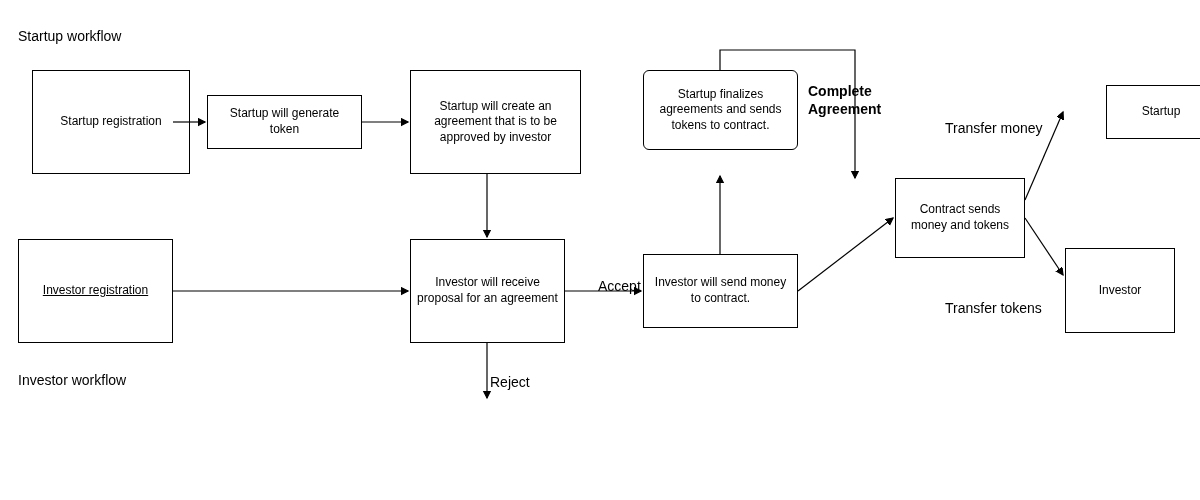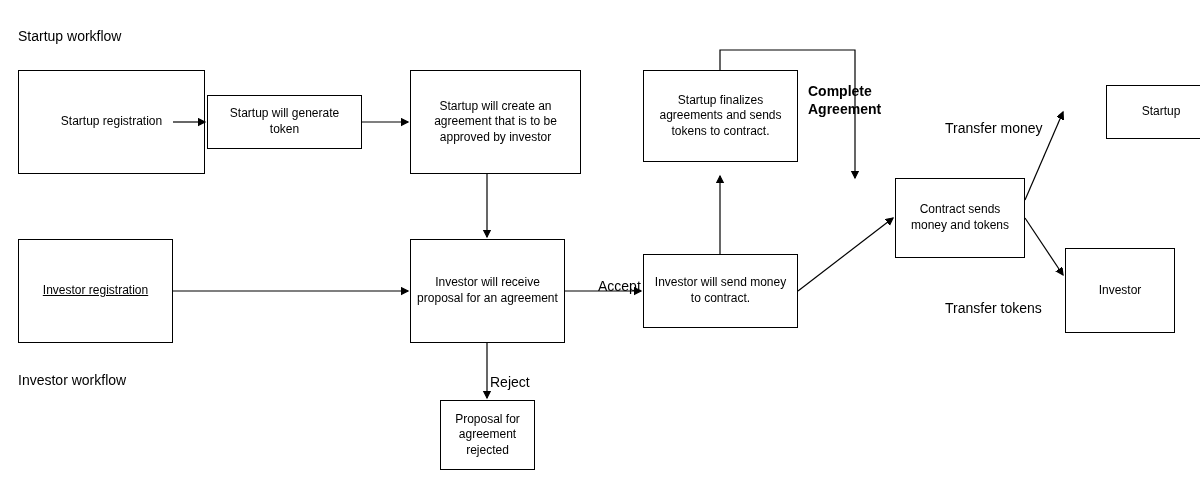--- a/index.html
+++ b/index.html
@@ -53,35 +53,34 @@
     }
   </style>
 </head>
 <body>
 
 <div class="diagram-container">
 
   <div class="label" style="left:18px; top:28px;">Startup workflow</div>
   <div class="label" style="left:18px; top:372px;">Investor workflow</div>
 
-  <div class="box" style="left:18px; top:70px; width:187px; height:104px;">Startup registration</div>
+  <div class="box" style="left:32px; top:70px; width:158px; height:104px;">Startup registration</div>
 
   <div class="box" style="left:207px; top:95px; width:155px; height:54px;">Startup will generate token</div>
 
   <div class="box" style="left:410px; top:70px; width:171px; height:104px;">Startup will create an agreement that is to be approved by investor</div>
 
-  <div class="box" style="left:643px; top:70px; width:155px; height:92px;">Startup finalizes agreements and sends tokens to contract.</div>
+  <div class="box" style="left:643px; top:70px; width:155px; height:80px;border-radius:6px;">Startup finalizes agreements and sends tokens to contract.</div>
 
   <div class="box" style="left:18px; top:239px; width:155px; height:104px;text-decoration:underline;">Investor registration</div>
 
   <div class="box" style="left:410px; top:239px; width:155px; height:104px;">Investor will receive proposal for an agreement</div>
 
   <div class="box" style="left:643px; top:254px; width:155px; height:74px;">Investor will send money to contract.</div>
 
-  <div class="box" style="left:440px; top:400px; width:95px; height:70px;">Proposal for agreement rejected</div>
 
   <div class="box" style="left:895px; top:178px; width:130px; height:80px;">Contract sends money and tokens</div>
 
   <div class="box" style="left:1106px; top:85px; width:110px; height:54px;">Startup</div>
 
   <div class="box" style="left:1065px; top:248px; width:110px; height:85px;">Investor</div>
 
   <div class="label" style="left:808px; top:82px; width:80px; line-height:1.3;font-weight:bold;">Complete<br>Agreement</div>
   <div class="label" style="left:598px; top:278px;">Accept</div>
   <div class="label" style="left:490px; top:374px;">Reject</div>

